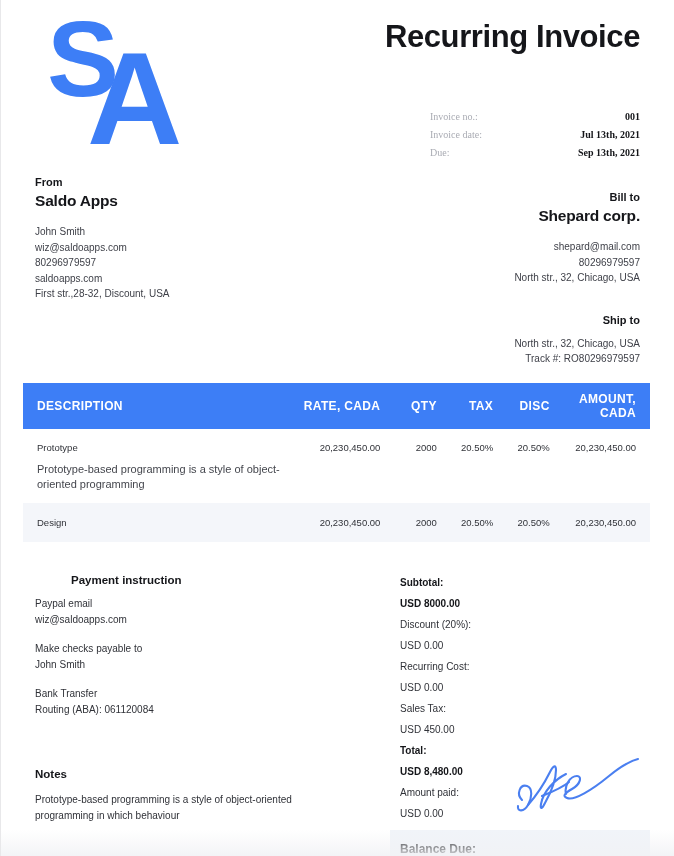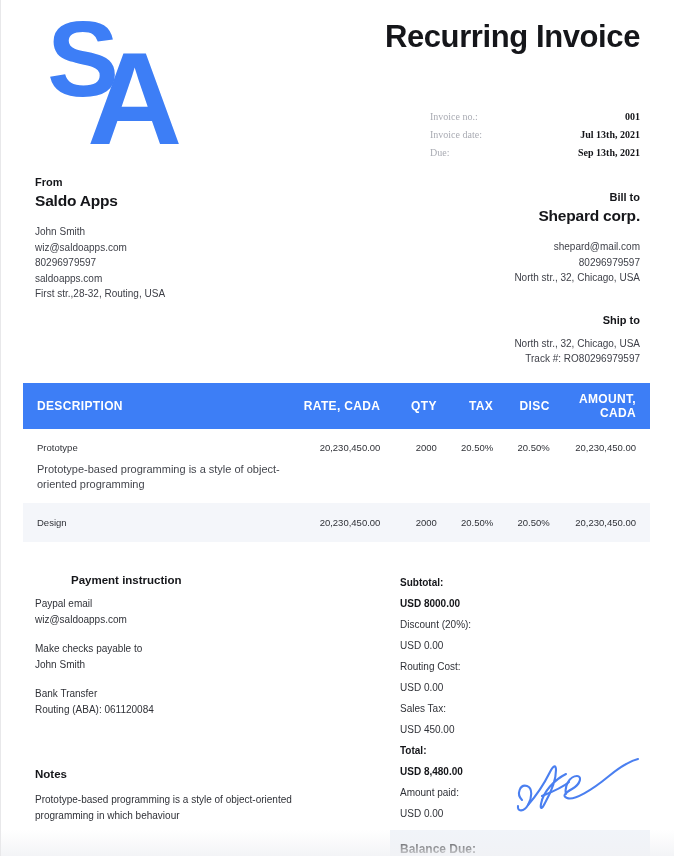--- a/index.html
+++ b/index.html
@@ -266,21 +266,21 @@
   <div class="parties">
 
     <div class="col-left">
       <div class="party-kicker">From</div>
       <div class="party-name">Saldo Apps</div>
       <div class="party-lines">
         <div>John Smith</div>
         <div>wiz@saldoapps.com</div>
         <div>80296979597</div>
         <div>saldoapps.com</div>
-        <div>First str.,28-32, Routing, USA</div>
+        <div>First str.,28-32, Discount, USA</div>
       </div>
     </div>
 
     <div class="col-right">
       <div>
         <div class="party-kicker">Bill to</div>
         <div class="party-name">Shepard corp.</div>
         <div class="party-lines">
           <div>shepard@mail.com</div>
           <div>80296979597</div>
@@ -363,21 +363,21 @@
     <div class="totals">
       <div class="tot-row strong">
         <span class="tot-label">Subtotal:</span>
         <span class="tot-value">USD 8000.00</span>
       </div>
       <div class="tot-row">
         <span class="tot-label">Discount (20%):</span>
         <span class="tot-value">USD 0.00</span>
       </div>
       <div class="tot-row">
-        <span class="tot-label">Routing Cost:</span>
+        <span class="tot-label">Recurring Cost:</span>
         <span class="tot-value">USD 0.00</span>
       </div>
       <div class="tot-row">
         <span class="tot-label">Sales Tax:</span>
         <span class="tot-value">USD 450.00</span>
       </div>
       <div class="tot-row strong">
         <span class="tot-label">Total:</span>
         <span class="tot-value">USD 8,480.00</span>
       </div>

